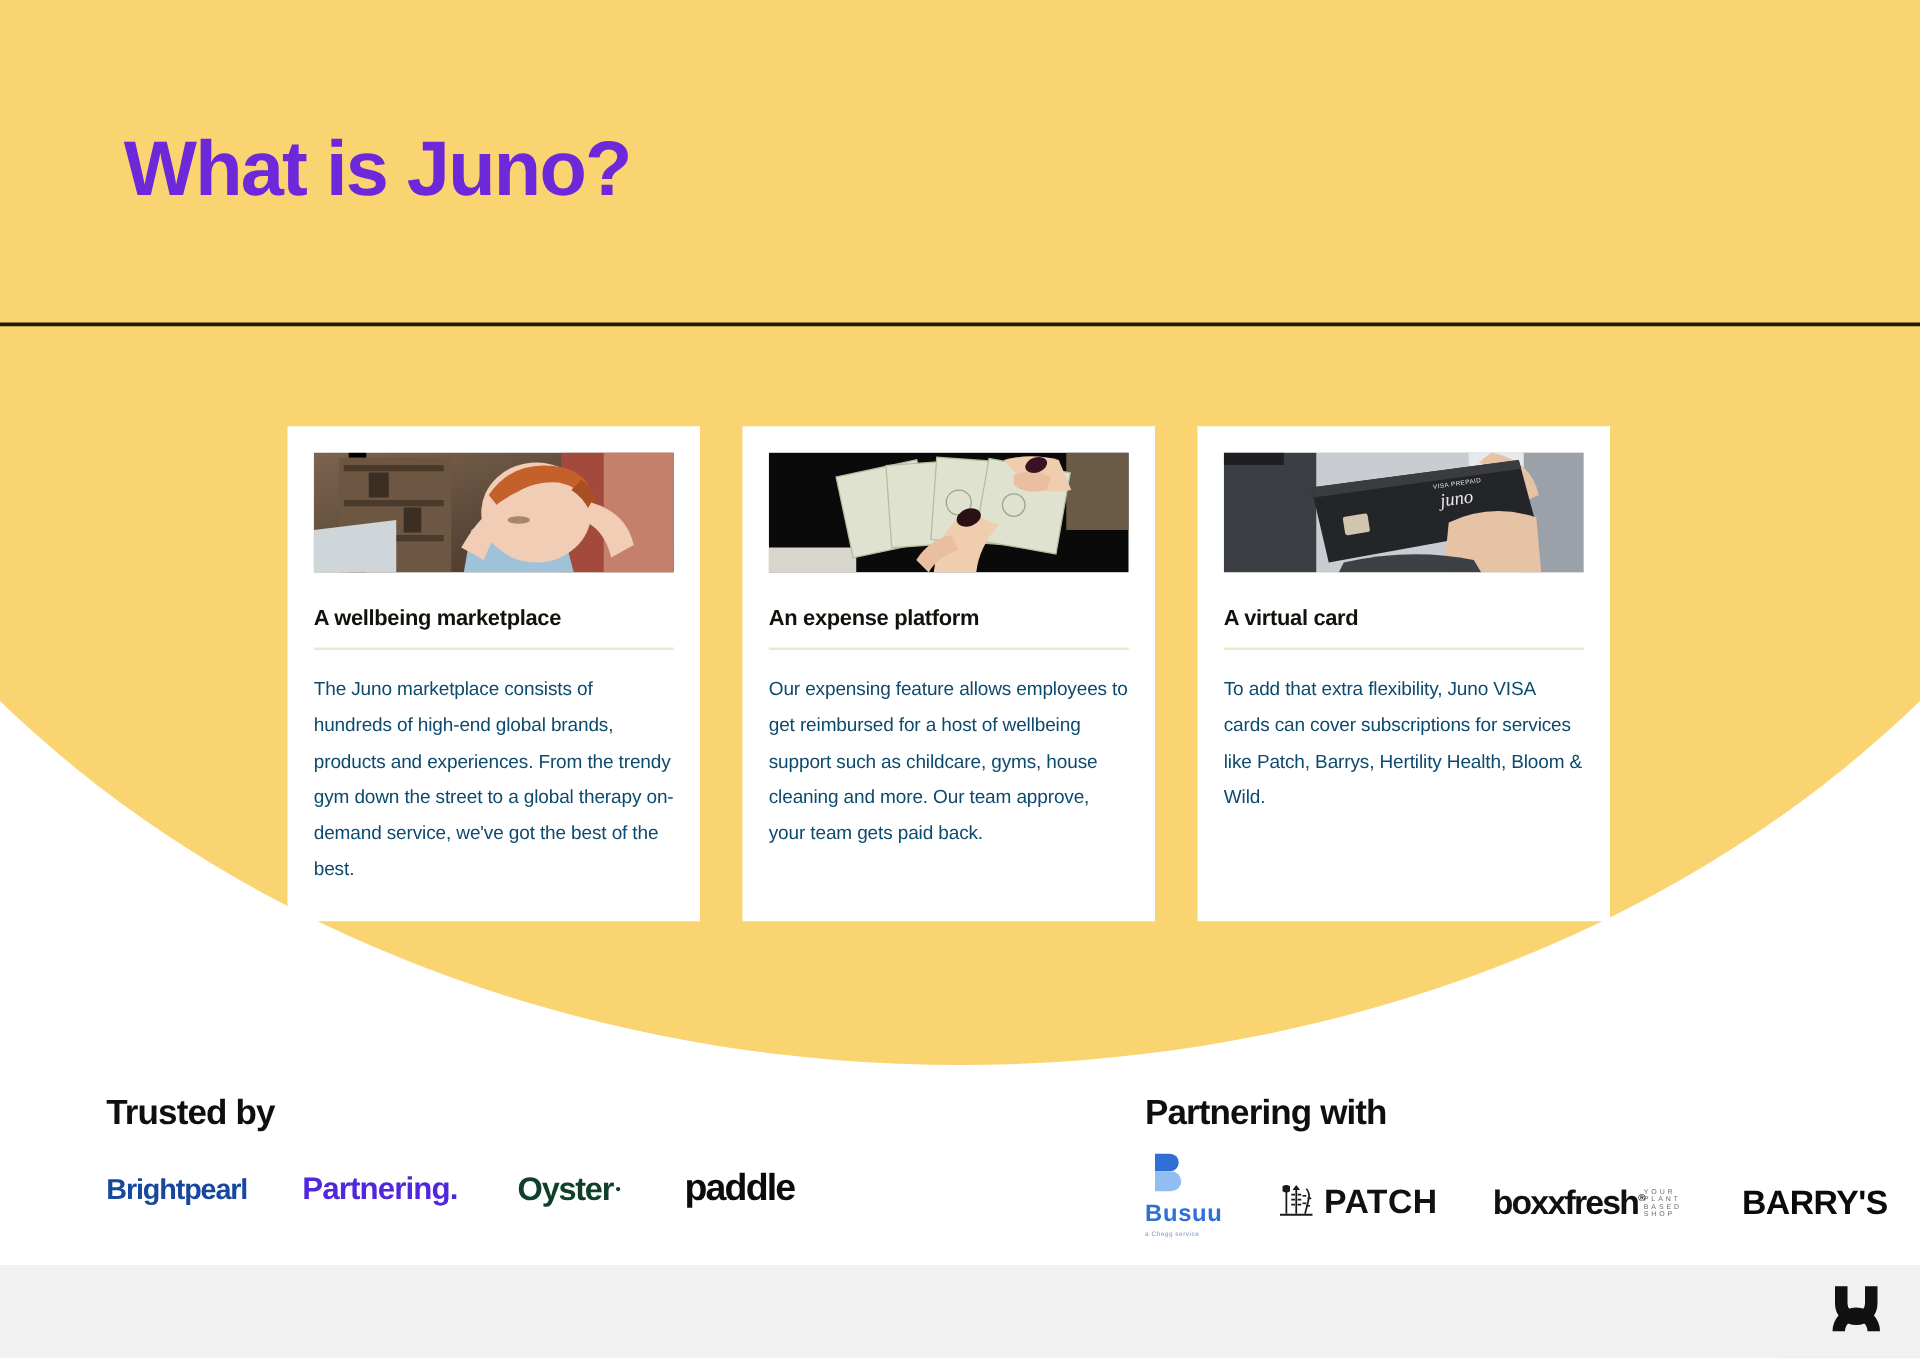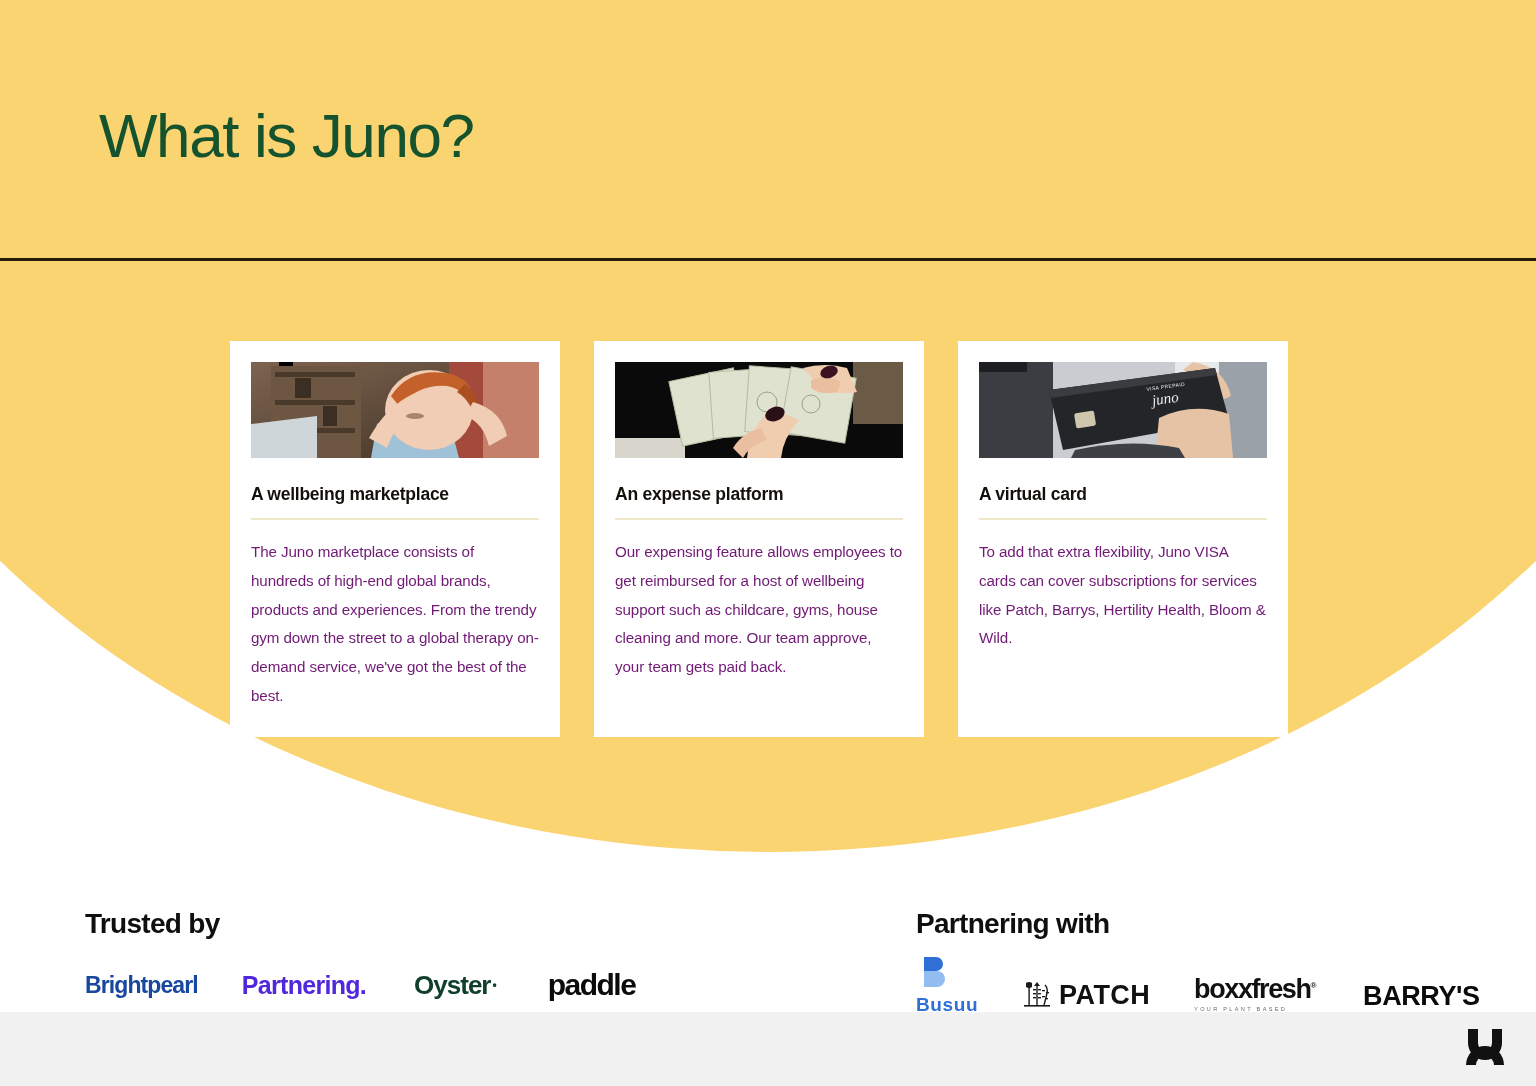--- a/index.html
+++ b/index.html
@@ -29,23 +29,23 @@
     background:#241a05;
     z-index:3;
   }
 
   
   .page-title{
     position:absolute;
     left:99px; top:105px;
     z-index:4;
     font-size:62px;
-    font-weight:400;
+    font-weight:700;
     letter-spacing:-1.4px;
-    color:#14532d;
+    color:#6d28d9;
     line-height:1;
   }
 
   
   .cards{
     position:absolute;
     left:230px; top:341px;
     width:1060px;
     display:flex;
     gap:34px;
@@ -76,28 +76,28 @@
   .card-divider{
     margin-top:13px;
     height:2px;
     width:288px;
     background:#efe8c8;
   }
   .card-body{
     margin-top:18px;
     font-size:15.2px;
     line-height:28.8px;
-    color:#701a75;
+    color:#0c4a6e;
     letter-spacing:-0.1px;
   }
 
   
   .logos-wrap{
     position:absolute;
-    left:0; top:908px;
+    left:0; top:874px;
     width:1392px;
     height:130px;
     z-index:6;
     padding-left:14px;
   }
   .logo-group{ position:absolute; }
   .logo-group.trusted{ left:85px; top:0; }
   .logo-group.partnering{ left:916px; top:0; }
   .group-title{
     font-size:28px;
@@ -147,21 +147,21 @@
 
   .patch{
     display:flex; align-items:flex-start; margin-right:44px;
   }
   .patch-name{
     font-size:27px; font-weight:600; color:#111;
     letter-spacing:0.4px; margin-left:7px;
   }
 
   .boxxfresh{
-    display:flex; flex-direction:column; align-items:center;
+    display:flex; align-items:center;
     margin-right:48px;
   }
   .boxxfresh-name{
     font-size:27px; font-weight:600; color:#111;
     letter-spacing:-1.4px; position:relative;
   }
   .boxxfresh-name sup{ font-size:8px; vertical-align:super; }
   .boxxfresh-tag{
     font-size:5.6px; color:#6b6b6b; letter-spacing:2.3px; margin-top:1px;
   }

